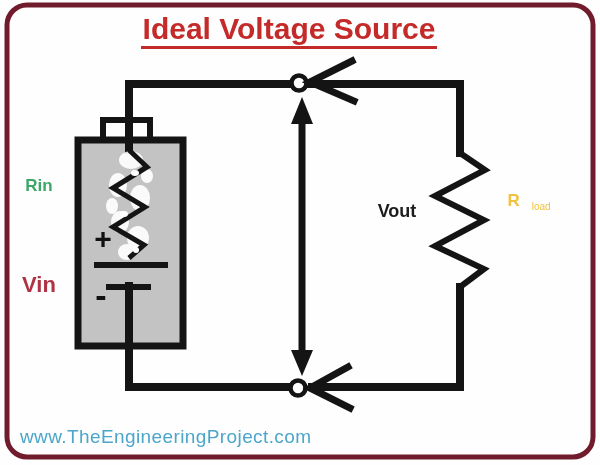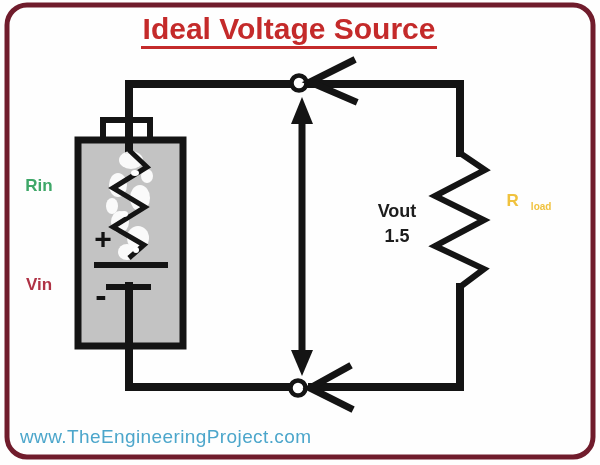--- a/index.html
+++ b/index.html
@@ -18,24 +18,24 @@
     position:relative;width:600px;height:465px;background:#FEFEFE;overflow:hidden;
   }
   .circuit-svg{position:absolute;left:0;top:0;}
   .label{position:absolute;text-align:center;font-weight:bold;white-space:nowrap;}
   .title{
     left:0;top:12px;width:578px;text-align:center;
     font-size:30px;font-weight:bold;color:var(--title-red);
   }
   .title span{border-bottom:3px solid currentColor;padding:0 2px 1px 2px;}
   .rin-label{left:6px;top:175px;width:66px;font-size:17px;line-height:22px;color:var(--rin-green);}
-  .vin-label{left:6px;top:274px;width:66px;font-size:17px;line-height:21px;color:var(--vin-red);}
+  .vin-label{left:6px;top:274px;width:66px;font-size:22px;line-height:21px;color:var(--vin-red);}
   .vout-label{left:366px;top:199px;width:62px;font-size:18px;line-height:25px;color:#1d1d1d;}
   .rload-label{left:497px;top:191px;width:64px;font-size:17px;line-height:20px;color:var(--rload-yellow);}
-  .rload-label sub{font-size:10px;font-weight:bold;padding-left:12px;}
+  .rload-label sub{font-size:10px;font-weight:normal;padding-left:12px;}
   .plus-sign{left:88px;top:222px;width:30px;font-size:30px;color:#111;}
   .minus-sign{left:90px;top:276px;width:22px;font-size:34px;color:#111;}
   .website{
     position:absolute;left:20px;top:426px;font-size:19px;letter-spacing:0.4px;
     color:var(--website-blue);white-space:nowrap;
   }
 </style>
 </head>
 <body>
 
@@ -115,21 +115,20 @@
 
   <div class="label vin-label">
     <div>Vin</div>
   </div>
 
   <div class="label plus-sign">+</div>
   <div class="label minus-sign">-</div>
 
   <div class="label vout-label">
     <div>Vout</div>
-    <div>1.5</div>
   </div>
 
   <div class="label rload-label">
     <div>
       <span>R</span><sub>load</sub>
     </div>
   </div>
 
   <div class="website">www.TheEngineeringProject.com</div>
 </div>

